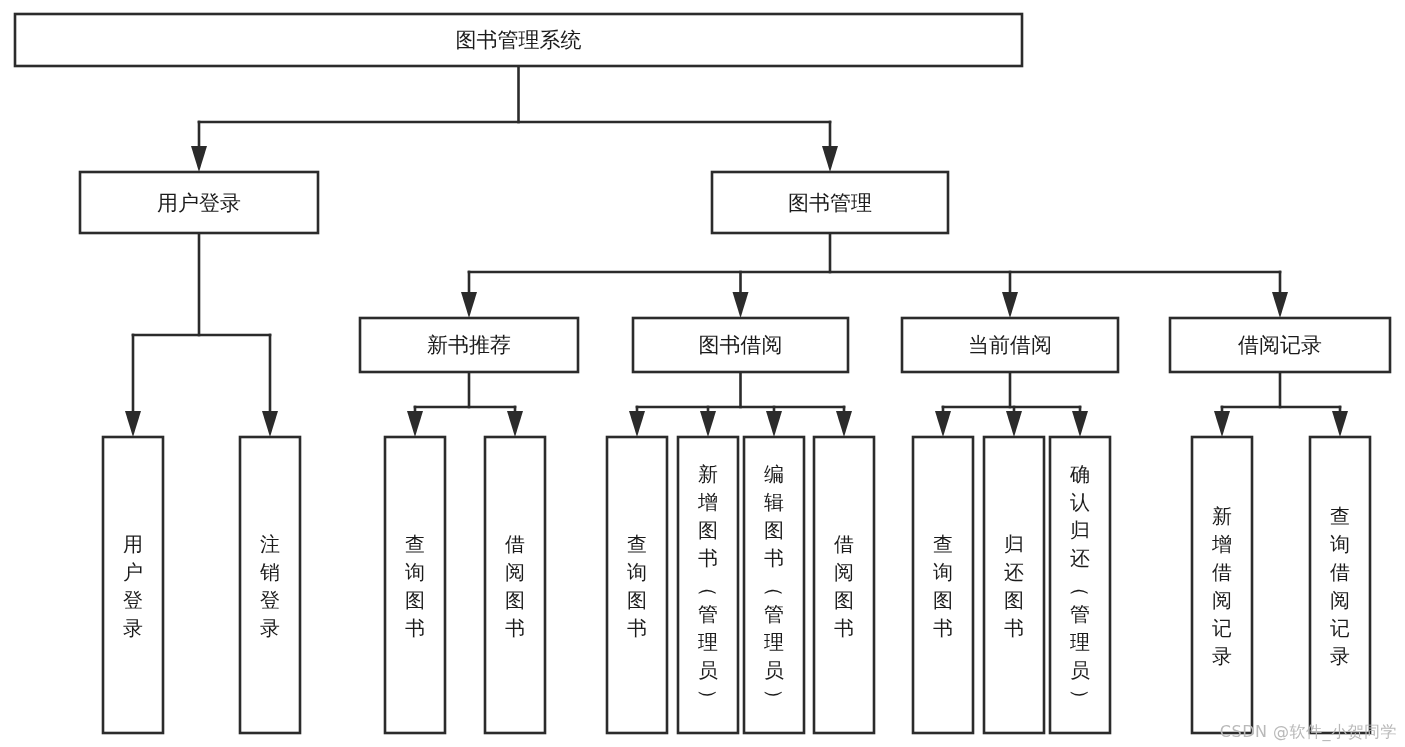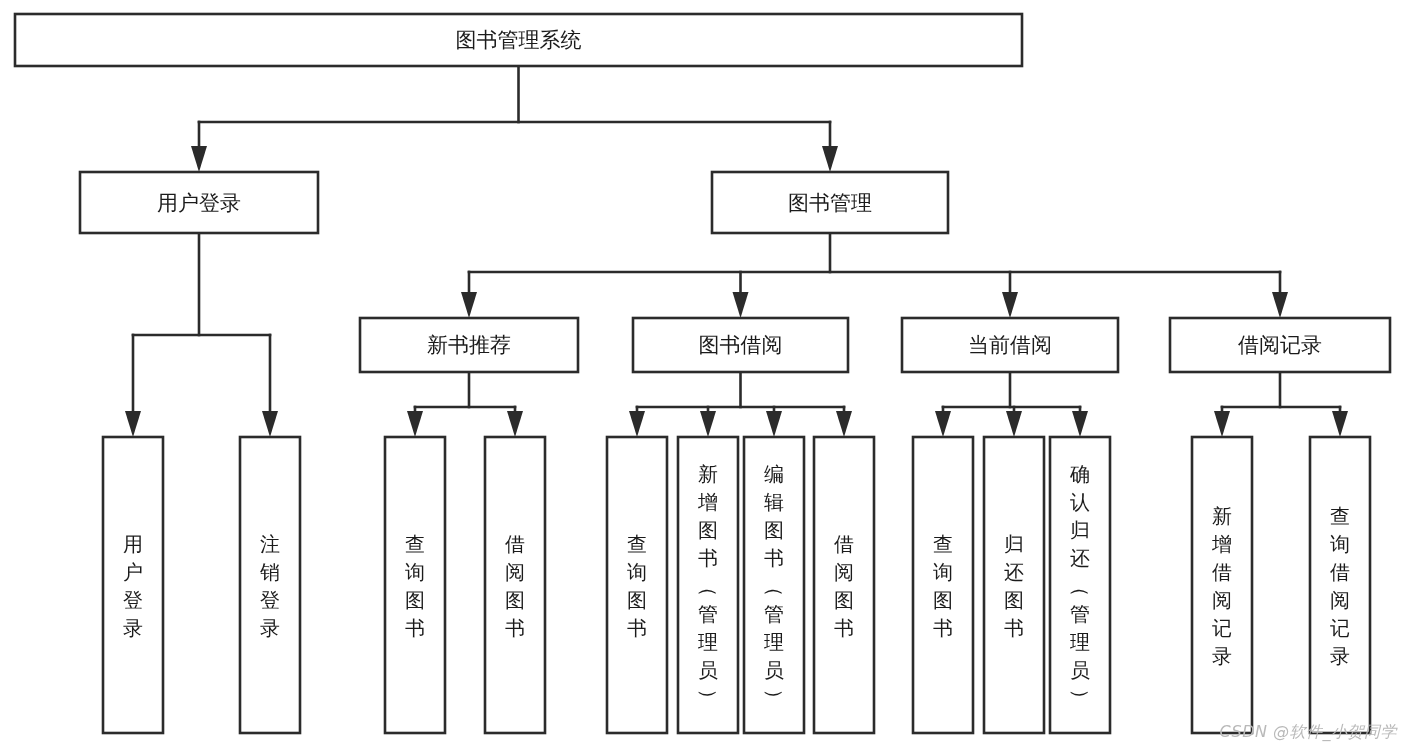--- a/index.html
+++ b/index.html
@@ -58,21 +58,20 @@
   .watermark {
     position: absolute;
     right: 8px;
     bottom: 4px;
     font-family: "DejaVu Sans", "Liberation Sans", sans-serif;
     font-size: 16px;
     color: #b9b9b9;
     white-space: nowrap;
     letter-spacing: 0.5px;
     pointer-events: none;
-    font-style: italic;
   }
 </style>
 </head>
 <body>
 
 <div id="diagram-root">
   <svg class="tree-canvas" viewBox="0 0 1405 747">
     <g id="layer-connectors">
         <g>
           <line x1="518.5" y1="66" x2="518.5" y2="122" class="conn-line"></line>

